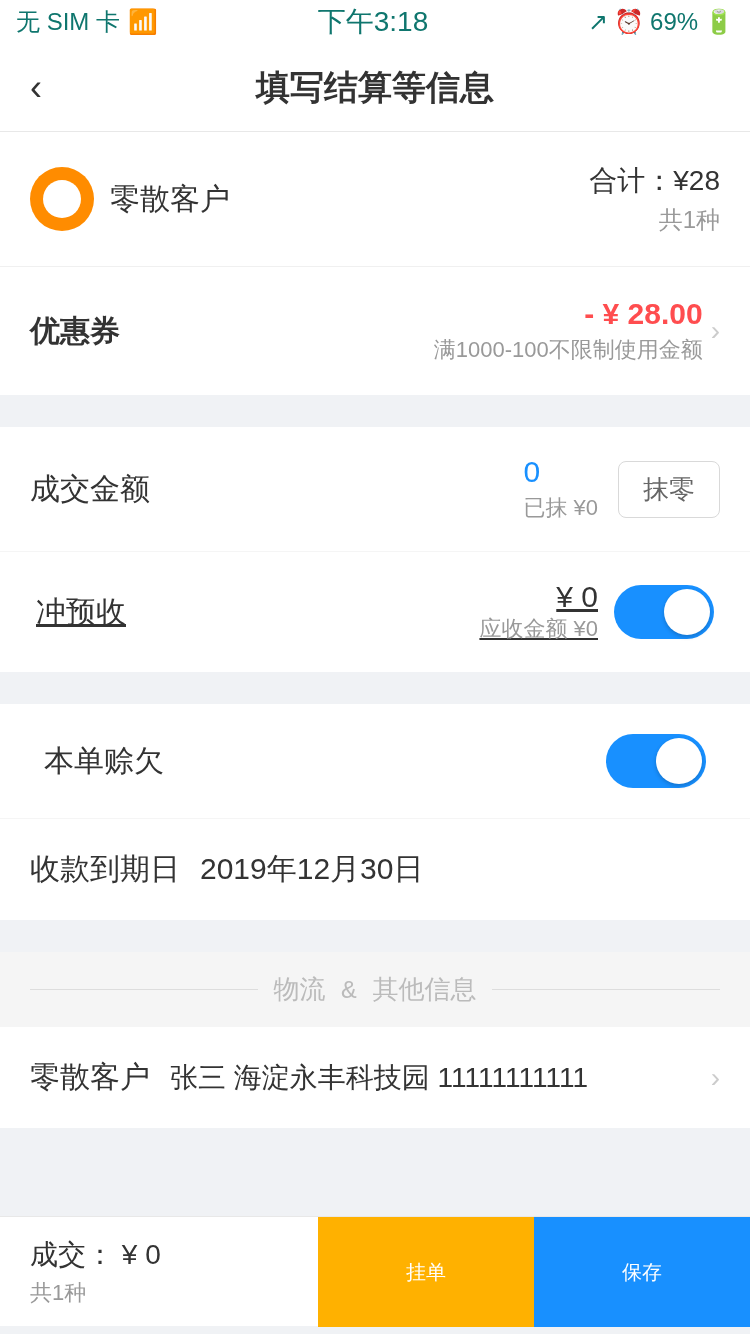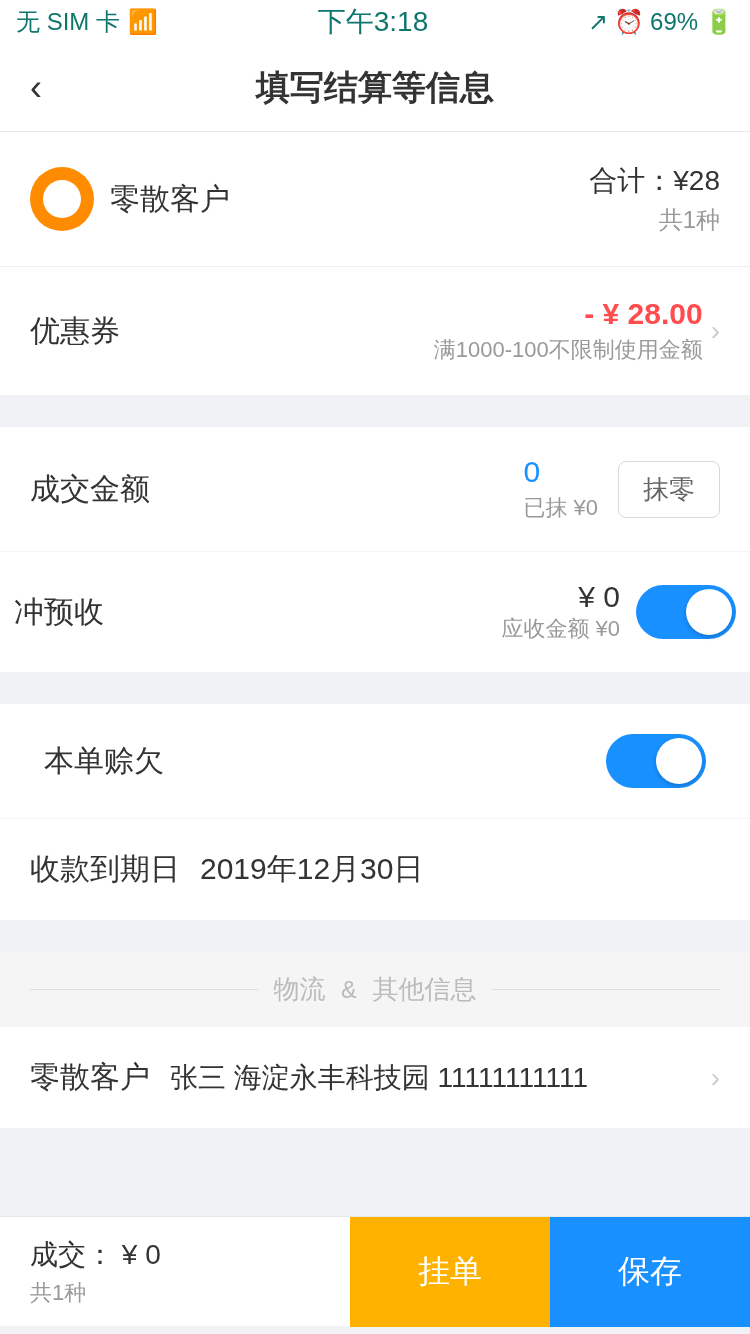--- a/index.html
+++ b/index.html
@@ -85,21 +85,21 @@
     .customer-count { font-size: 24px; color: #999; margin-top: 4px; }
 
     
     .coupon-row {
       display: flex;
       align-items: center;
       justify-content: space-between;
       padding: 30px 30px;
       border-top: 1px solid #f0f0f0;
     }
-    .coupon-label { font-size: 30px; color: #333; }
+    .coupon-label { font-size: 30px; color: #333; font-weight: bold; }
     .coupon-right { display: flex; align-items: center; gap: 8px; }
     .coupon-info { text-align: right; }
     .coupon-amount { font-size: 30px; color: #ff4d4f; font-weight: 700; }
     .coupon-desc { font-size: 22px; color: #999; margin-top: 4px; }
     .chevron-right { font-size: 28px; color: #ccc; }
 
     
     .section-divider { height: 16px; background: #f0f2f5; }
 
     
@@ -123,22 +123,23 @@
       color: #666;
       background: #fff;
       cursor: pointer;
     }
 
     
     .charge-row {
       display: flex;
       align-items: center;
       justify-content: space-between;
-      padding: 28px 14px;
-      background: #fff;
+      padding: 28px 36px;
+      background: #fff;
+      text-decoration: underline;
     }
     .charge-right { display: flex; align-items: center; gap: 16px; }
     .charge-amount-block { text-align: right; }
     .charge-amount { font-size: 30px; color: #333; }
     .charge-sub { font-size: 22px; color: #999; }
 
     
     .toggle {
       width: 100px;
       height: 54px;
@@ -217,24 +218,24 @@
     .bottom-summary {
       flex: 1;
       display: flex;
       flex-direction: column;
       justify-content: center;
       padding: 0 30px;
     }
     .bottom-deal { font-size: 28px; color: #333; }
     .bottom-count { font-size: 22px; color: #999; margin-top: 4px; }
     .bottom-btn {
-      width: 200px;
+      width: 216px;
       height: 110px;
       display: flex; align-items: center; justify-content: center;
-      font-size: 32px;
+      font-size: 20px;
       font-weight: 500;
       color: #fff;
       cursor: pointer;
       text-align: right;
     }
     .btn-hang { background: #ffb100; }
     .btn-save { background: #1890ff; }
   </style>
 </head>
 <body>

